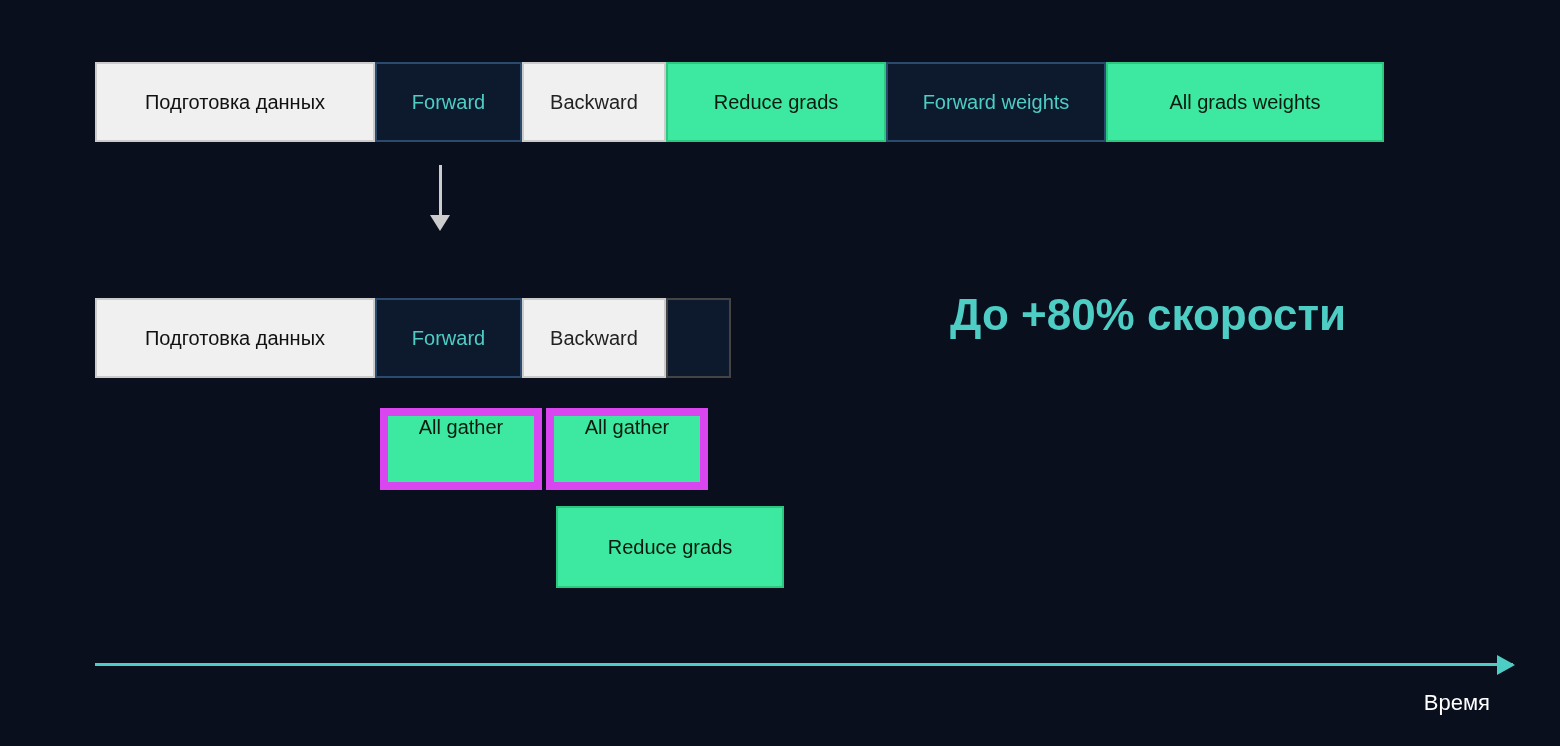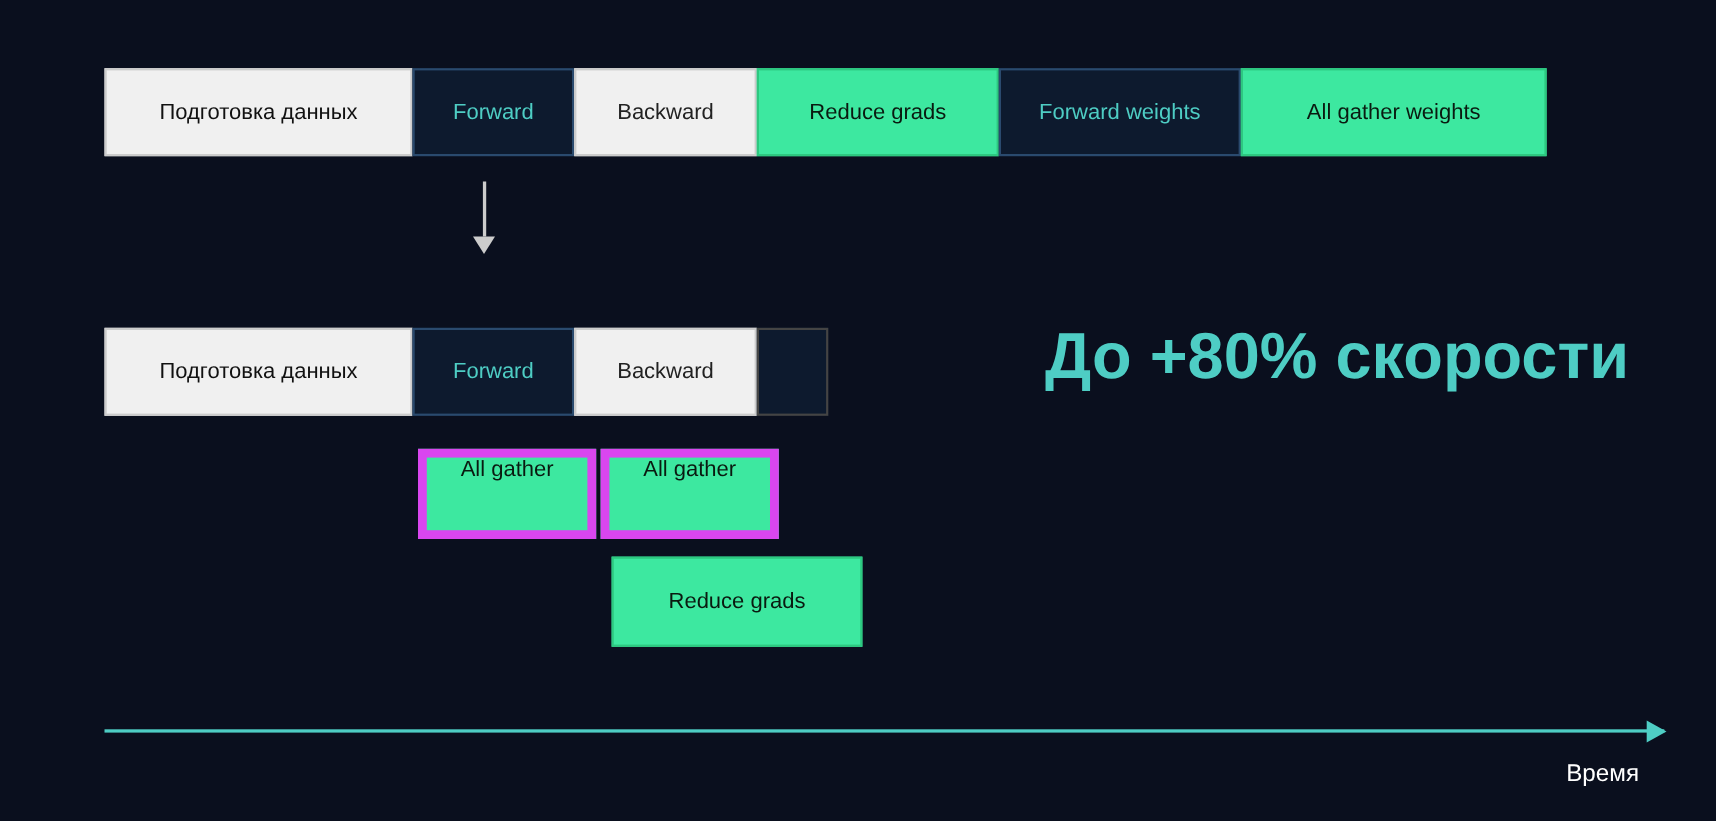--- a/index.html
+++ b/index.html
@@ -45,21 +45,21 @@
     }
 
     .block-forward {
       width: 147px;
       background: #0d1a2e;
       color: #4ecdc4;
       border-color: #2a4a6e;
     }
 
     .block-backward {
-      width: 166px;
+      width: 144px;
       background: #f0f0f0;
       color: #222;
       border-color: #ccc;
     }
 
     .block-reduce-grads {
       width: 220px;
       background: #3de8a0;
       color: #0a1a10;
       border-color: #2dc880;
@@ -159,21 +159,21 @@
       font-size: 20px;
       font-weight: 500;
     }
 
     
     .speed-text {
       position: absolute;
       top: 290px;
       left: 950px;
       color: #4ecdc4;
-      font-size: 59px;
+      font-size: 44px;
       font-weight: 700;
     }
 
     
     .time-axis {
       position: absolute;
       bottom: 80px;
       left: 95px;
       width: 1418px;
       height: 3px;
@@ -218,21 +218,21 @@
     <div class="block block-backward">
       <span>Backward</span>
     </div>
     <div class="block block-reduce-grads">
       <span>Reduce grads</span>
     </div>
     <div class="block block-update-weights">
       <span>Forward weights</span>
     </div>
     <div class="block block-all-gather-weights">
-      <span>All gather weights</span>
+      <span>All grads weights</span>
     </div>
   </div>
 
   <div class="arrow-down">
     <div class="arrow-shaft"></div>
     <div class="arrow-head"></div>
   </div>
 
   <div class="timeline-row-2">
     <div class="block block-data-prep">

